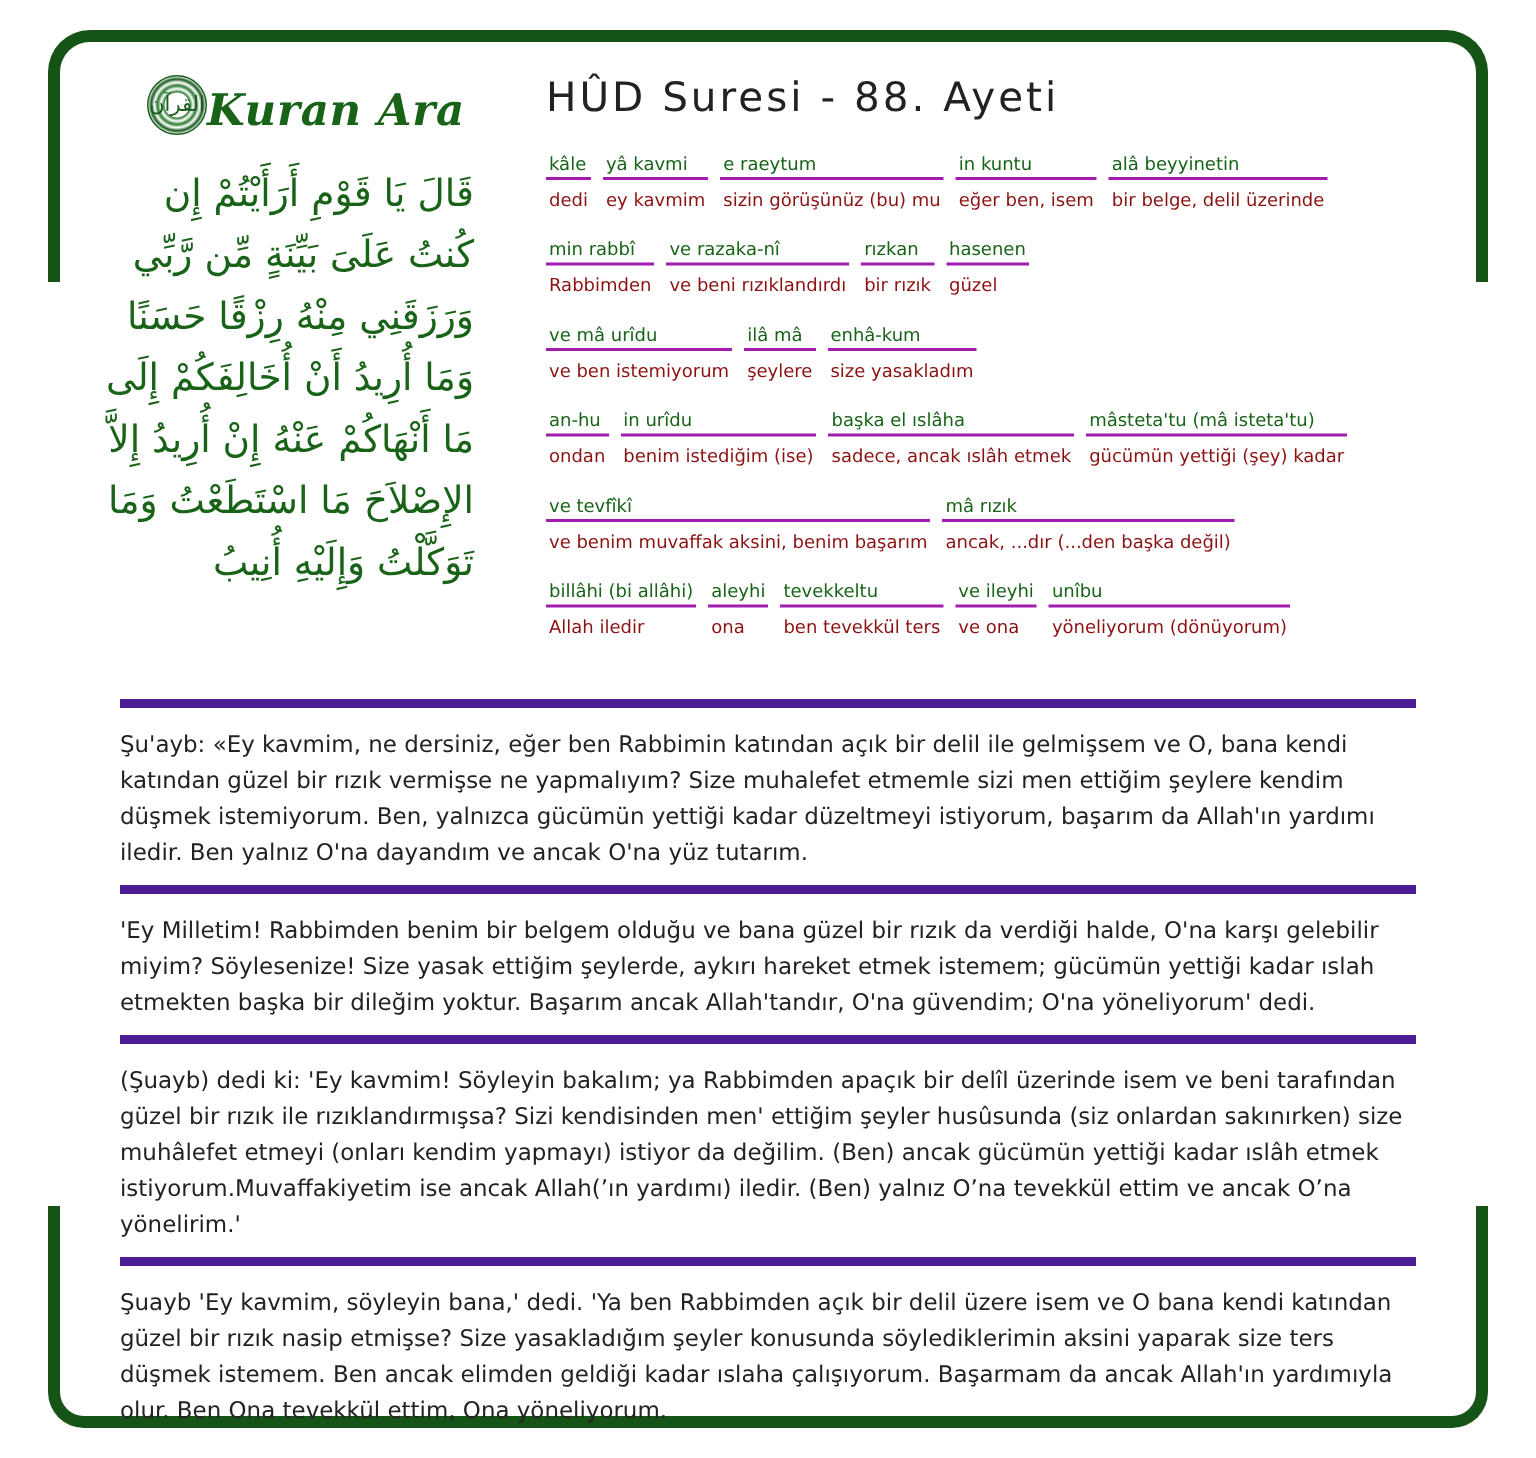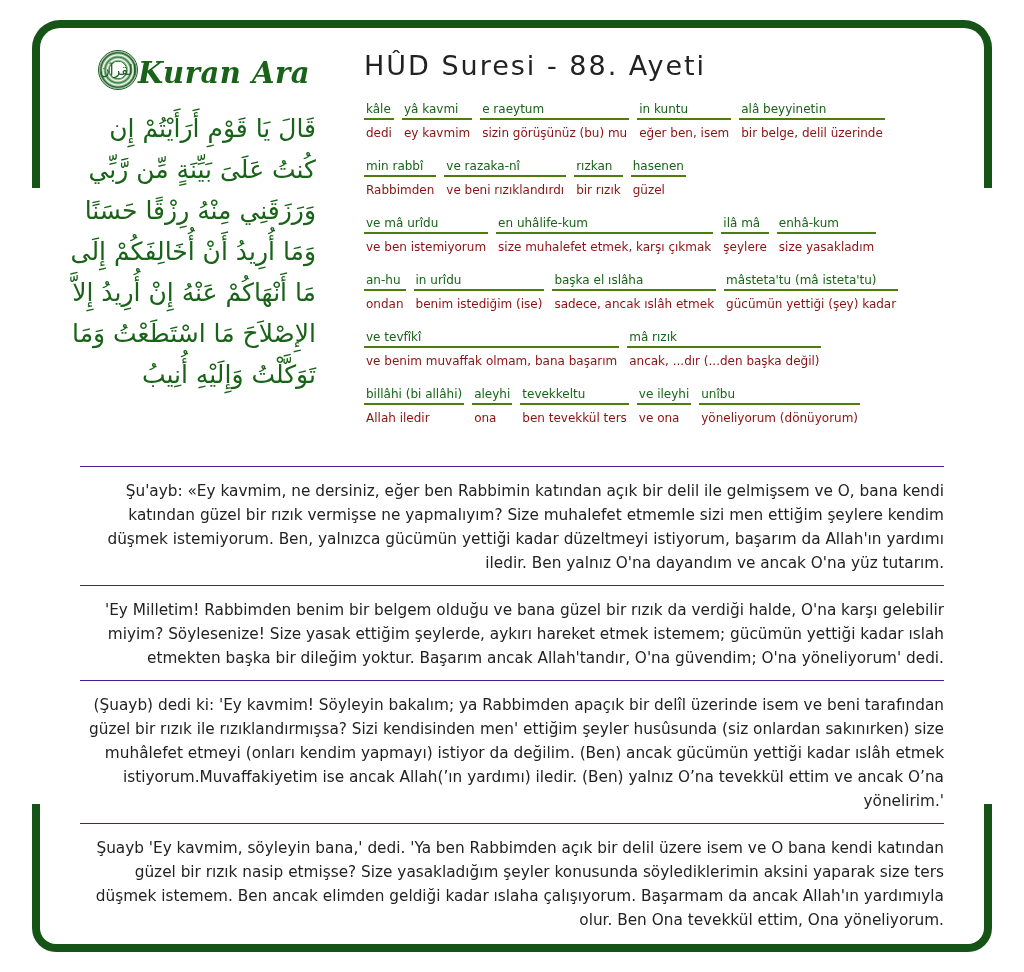--- a/index.html
+++ b/index.html
@@ -37,26 +37,26 @@
     color: #222; font-family: "DejaVu Sans", sans-serif; margin: 0; font-weight: normal; }
 
   
   .arabic { position: absolute; left: 56px; top: 108px; width: 260px; direction: rtl; text-align: right;
     font-family: "DejaVu Sans", sans-serif; font-size: 25px; line-height: 41px; color: #186318; }
 
   
   .words { position: absolute; left: 364px; top: 100px; width: 560px; }
   .wrow { display: flex; height: 57px; }
   .w { margin-right: 8px; flex: none; }
-  .w .ar { font-size: 12px; color: #186318; line-height: 18px; border-bottom: 2px solid #4d7c0f; padding: 0 2px; white-space: nowrap; }
+  .w .ar { font-size: 12px; color: #186318; line-height: 18px; border-bottom: 2px solid #a21caf; padding: 0 2px; white-space: nowrap; }
   .w .tr { font-size: 12px; color: #8b1111; line-height: 18px; margin-top: 4px; padding: 0 2px; white-space: nowrap; }
 
   
   .translations { position: absolute; left: 80px; top: 466px; width: 864px; }
-  .tblock { border-top: 1px solid #4c1d95; padding: 12px 0 10px 0; font-size: 15.3px; line-height: 24px; color: #222; text-align: right; }
+  .tblock { border-top: 6px solid #4c1d95; padding: 12px 0 10px 0; font-size: 15.3px; line-height: 24px; color: #222; }
   .tblock p { margin: 0; }
 </style>
 </head>
 <body>
 
 <div class="frame-top"></div>
 <div class="frame-bottom"></div>
 
 <div class="logo">
   <div class="logo-emblem">
@@ -117,24 +117,20 @@
         <div class="ar">hasenen</div>
         <div class="tr">güzel</div>
       </div>
   </div>
   <div class="wrow">
     <div class="w">
         <div class="ar">ve mâ urîdu</div>
         <div class="tr">ve ben istemiyorum</div>
       </div>
     <div class="w">
-        <div class="ar">en uhâlife-kum</div>
-        <div class="tr">size muhalefet etmek, karşı çıkmak</div>
-      </div>
-    <div class="w">
         <div class="ar">ilâ mâ</div>
         <div class="tr">şeylere</div>
       </div>
     <div class="w">
         <div class="ar">enhâ-kum</div>
         <div class="tr">size yasakladım</div>
       </div>
   </div>
   <div class="wrow">
     <div class="w">
@@ -150,21 +146,21 @@
         <div class="tr">sadece, ancak ıslâh etmek</div>
       </div>
     <div class="w">
         <div class="ar">mâsteta'tu (mâ isteta'tu)</div>
         <div class="tr">gücümün yettiği (şey) kadar</div>
       </div>
   </div>
   <div class="wrow">
     <div class="w">
         <div class="ar">ve tevfîkî</div>
-        <div class="tr">ve benim muvaffak olmam, bana başarım</div>
+        <div class="tr">ve benim muvaffak aksini, benim başarım</div>
       </div>
     <div class="w">
         <div class="ar">mâ rızık</div>
         <div class="tr">ancak, ...dır (...den başka değil)</div>
       </div>
   </div>
   <div class="wrow">
     <div class="w">
         <div class="ar">billâhi (bi allâhi)</div>
         <div class="tr">Allah iledir</div>

